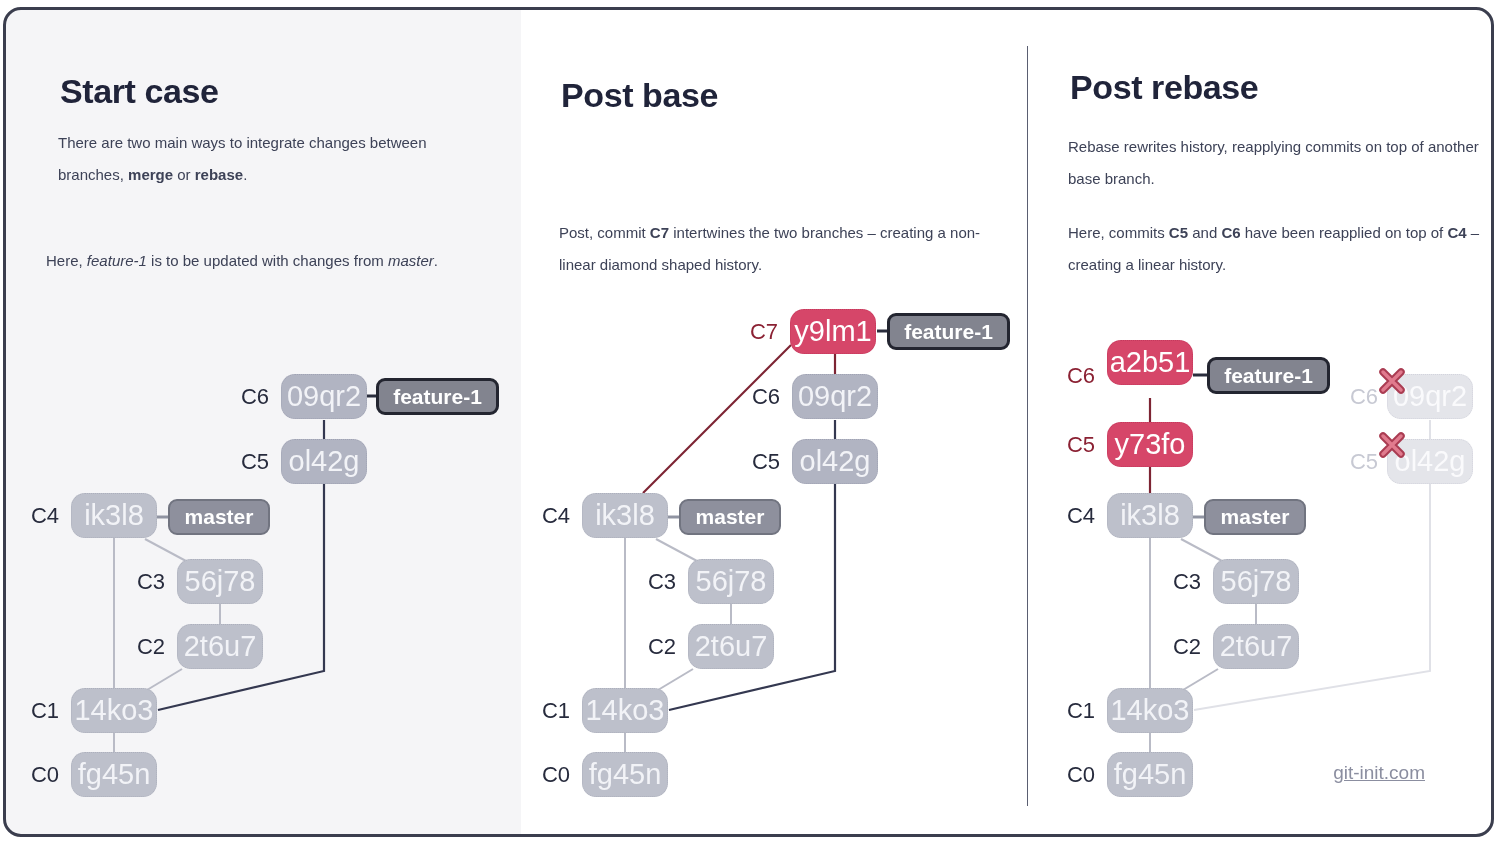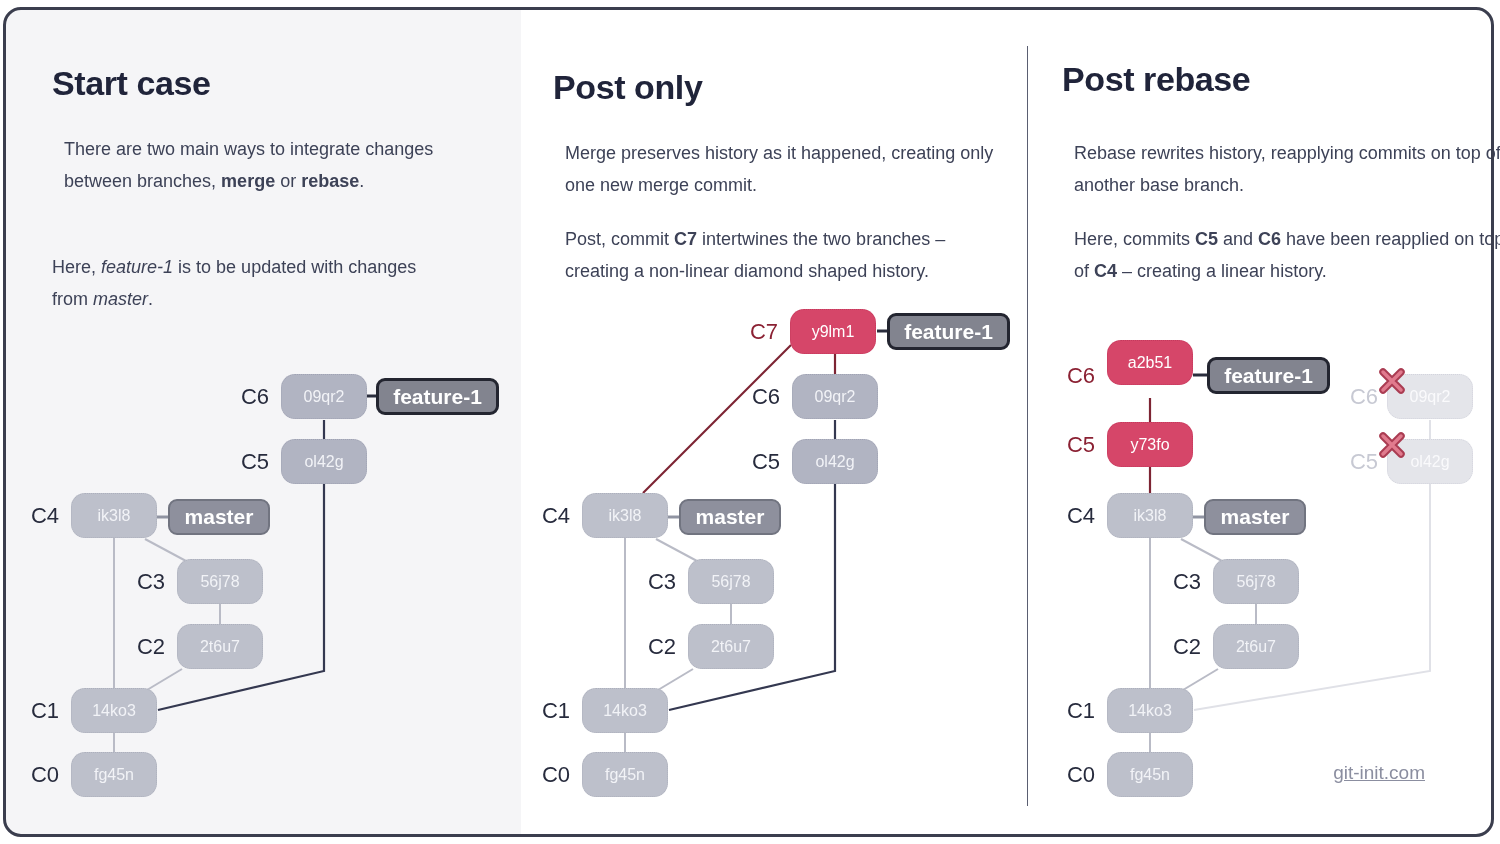--- a/index.html
+++ b/index.html
@@ -6,32 +6,32 @@
   .stage{position:relative;width:1500px;height:844px;background:#ffffff;
          font-family:"Liberation Sans",sans-serif;overflow:hidden;}
   .left-bg{position:absolute;left:5px;top:9px;width:516px;height:826px;
            background:#f5f5f7;border-radius:15px 0 0 15px;z-index:0;}
   .card-border{position:absolute;left:3px;top:7px;width:1491px;height:830px;
            border:3px solid #3b3e4e;border-radius:18px;box-sizing:border-box;
            pointer-events:none;z-index:6;}
   .divider{position:absolute;left:1027px;top:46px;width:1px;height:760px;
            background:#5a5e71;z-index:1;}
   .edges{position:absolute;left:0;top:0;z-index:1;}
-  .h-title{position:absolute;margin:0;font-size:34px;font-weight:bold;
+  .h-title{position:absolute;margin:8px;font-size:34px;font-weight:bold;
            letter-spacing:-0.4px;color:#20243a;z-index:2;}
-  .para{position:absolute;margin:12px;font-size:18px;line-height:32px;
+  .para{position:absolute;margin:6px;font-size:15px;line-height:32px;
         color:#3d4257;z-index:2;}
   .para b{font-weight:bold;}
   .para i{font-style:italic;}
   .rowlab{position:absolute;width:36px;text-align:right;font-size:22px;
           color:#272b3d;line-height:23px;z-index:2;}
   .rowlab.red{color:#8b2133;}
   .rowlab.ghost{color:#c7c9d3;}
   .node{position:absolute;width:86px;height:45px;border-radius:14px;
-        display:flex;align-items:center;justify-content:center;font-size:16px;
+        display:flex;align-items:center;justify-content:center;font-size:29px;
         color:#f2f3f7;z-index:2;box-sizing:border-box;}
   .node.feat{background:#b1b4c2;border:1px dotted #a0a3b4;}
   .node.main{background:#bdc0cb;border:1px dotted #adb0bd;}
   .node.pink{background:#d64669;border:1px dotted #c43a5d;color:#ffffff;}
   .node.ghost{background:#e4e5ea;border:1px dotted #d3d4dd;color:#fafafc;}
   .branch{position:absolute;display:flex;align-items:center;justify-content:center;
           font-weight:bold;font-size:21px;color:#ffffff;border-radius:9px;
           box-sizing:border-box;z-index:2;}
   .branch.master{width:102px;height:36px;background:#8e909d;border:2px solid #717480;}
   .branch.feature{width:123px;height:37px;background:#82848f;border:3px solid #232530;}
@@ -105,22 +105,21 @@
 
   <div class="rowlab" style="left:129px;top:635px">C2</div>
   <div class="node main" style="left:177px;top:624px">2t6u7</div>
 
   <div class="rowlab" style="left:23px;top:699px">C1</div>
   <div class="node main" style="left:71px;top:688px">14ko3</div>
 
   <div class="rowlab" style="left:23px;top:763px">C0</div>
   <div class="node main" style="left:71px;top:752px">fg45n</div>
 
-  <h1 class="h-title" style="left:553px;top:68px">Post only</h1>
-  <p class="para" style="left:553px;top:125px;width:440px">Merge preserves history as it happened, creating only one new merge commit.</p>
+  <h1 class="h-title" style="left:553px;top:68px">Post base</h1>
   <p class="para" style="left:553px;top:211px;width:440px"><span>Post, commit </span><b>C7</b><span> intertwines the two branches – creating a non-linear diamond shaped history.</span></p>
 
   <div class="rowlab red" style="left:742px;top:320px">C7</div>
   <div class="node pink" style="left:790px;top:309px">y9lm1</div>
   <div class="branch feature" style="left:887px;top:313px">feature-1</div>
 
   <div class="rowlab" style="left:744px;top:385px">C6</div>
   <div class="node feat" style="left:792px;top:374px">09qr2</div>
 
   <div class="rowlab" style="left:744px;top:450px">C5</div>

